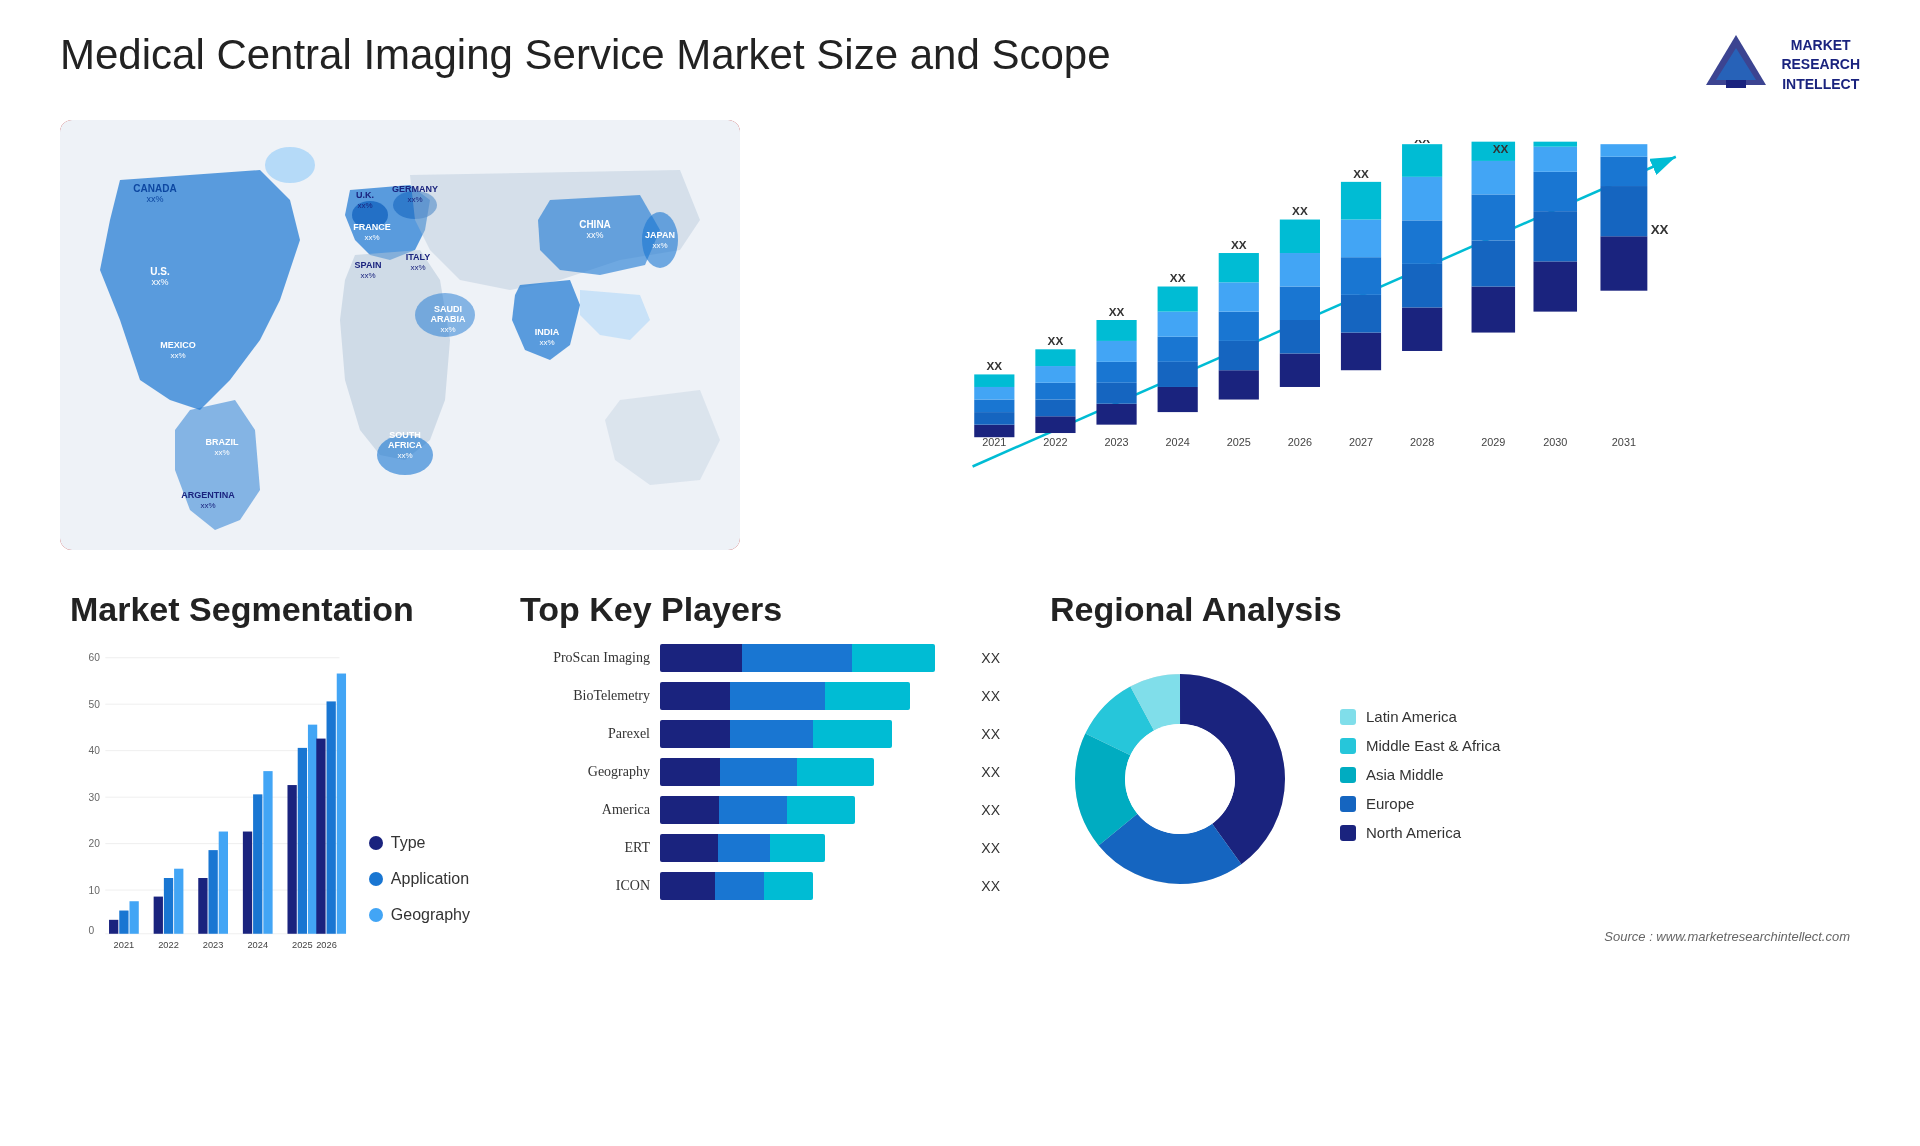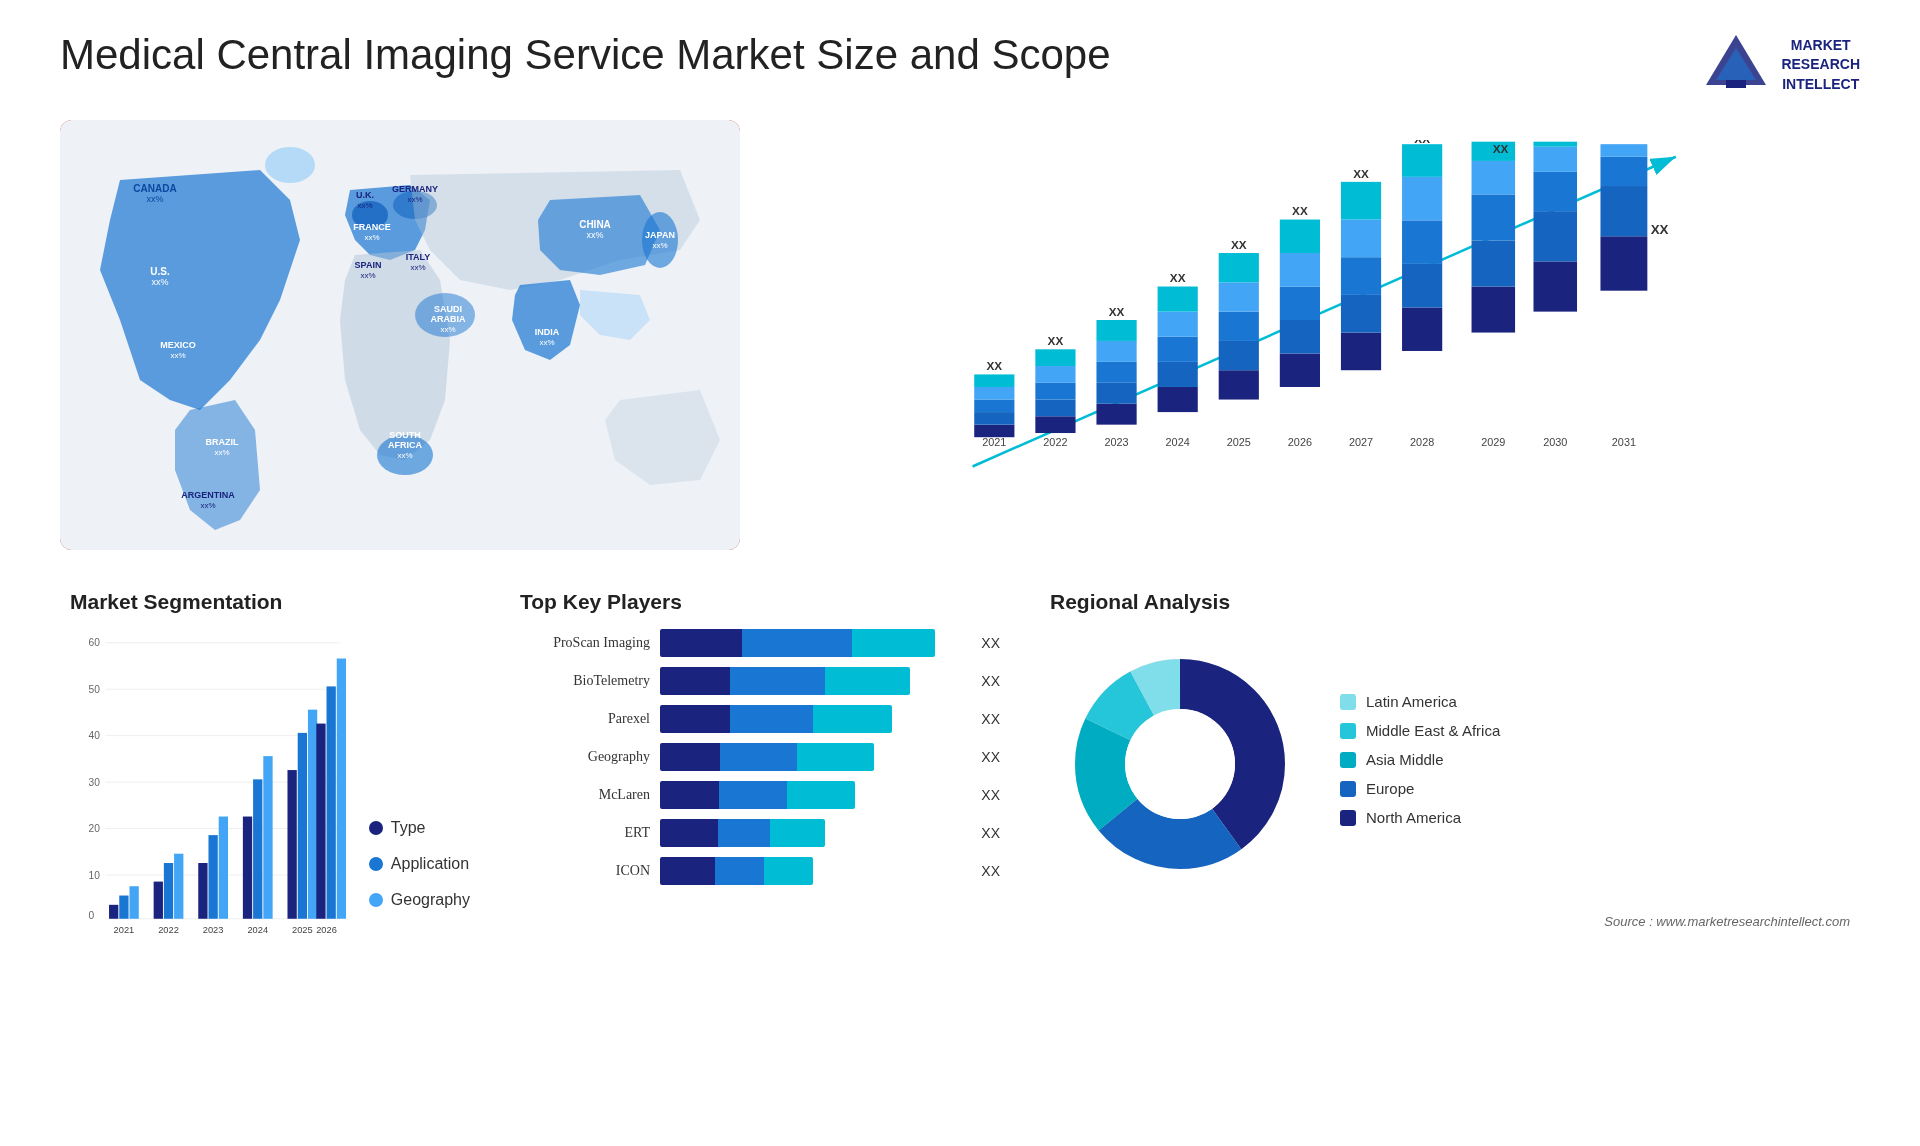--- a/index.html
+++ b/index.html
@@ -67,21 +67,21 @@
       gap: 30px;
       height: 450px;
     }
 
     
     .segmentation-container {
       flex: 0 0 420px;
       padding: 10px;
     }
     .section-title {
-      font-size: 21px;
+      font-size: 34px;
       font-weight: 700;
       color: #222;
       margin-bottom: 15px;
     }
     .seg-chart-area {
       display: flex;
       gap: 20px;
       align-items: flex-end;
     }
     .seg-chart {
@@ -505,21 +505,21 @@
             <div class="player-bar" style="width:70%;">
               <div class="player-bar-seg1" style="flex:28"></div>
               <div class="player-bar-seg2" style="flex:36"></div>
               <div class="player-bar-seg3" style="flex:36"></div>
             </div>
           </div>
           <div class="player-val">XX</div>
         </div>
 
         <div class="player-row">
-          <div class="player-name">McLaren</div>
+          <div class="player-name">America</div>
           <div class="player-bar-wrap">
             <div class="player-bar" style="width:64%;">
               <div class="player-bar-seg1" style="flex:30"></div>
               <div class="player-bar-seg2" style="flex:35"></div>
               <div class="player-bar-seg3" style="flex:35"></div>
             </div>
           </div>
           <div class="player-val">XX</div>
         </div>
 

